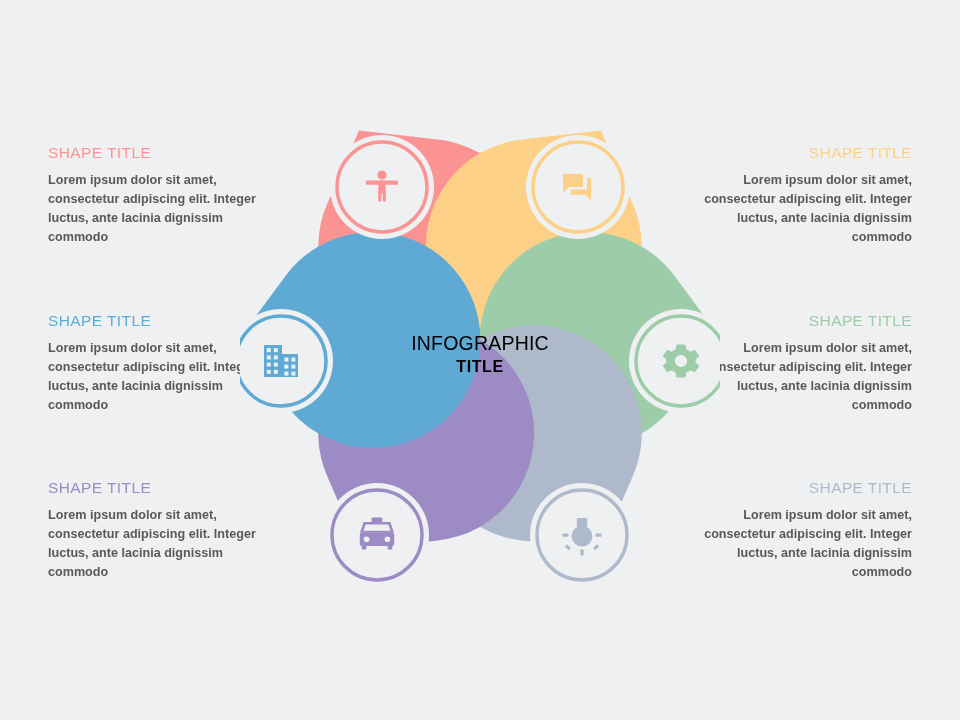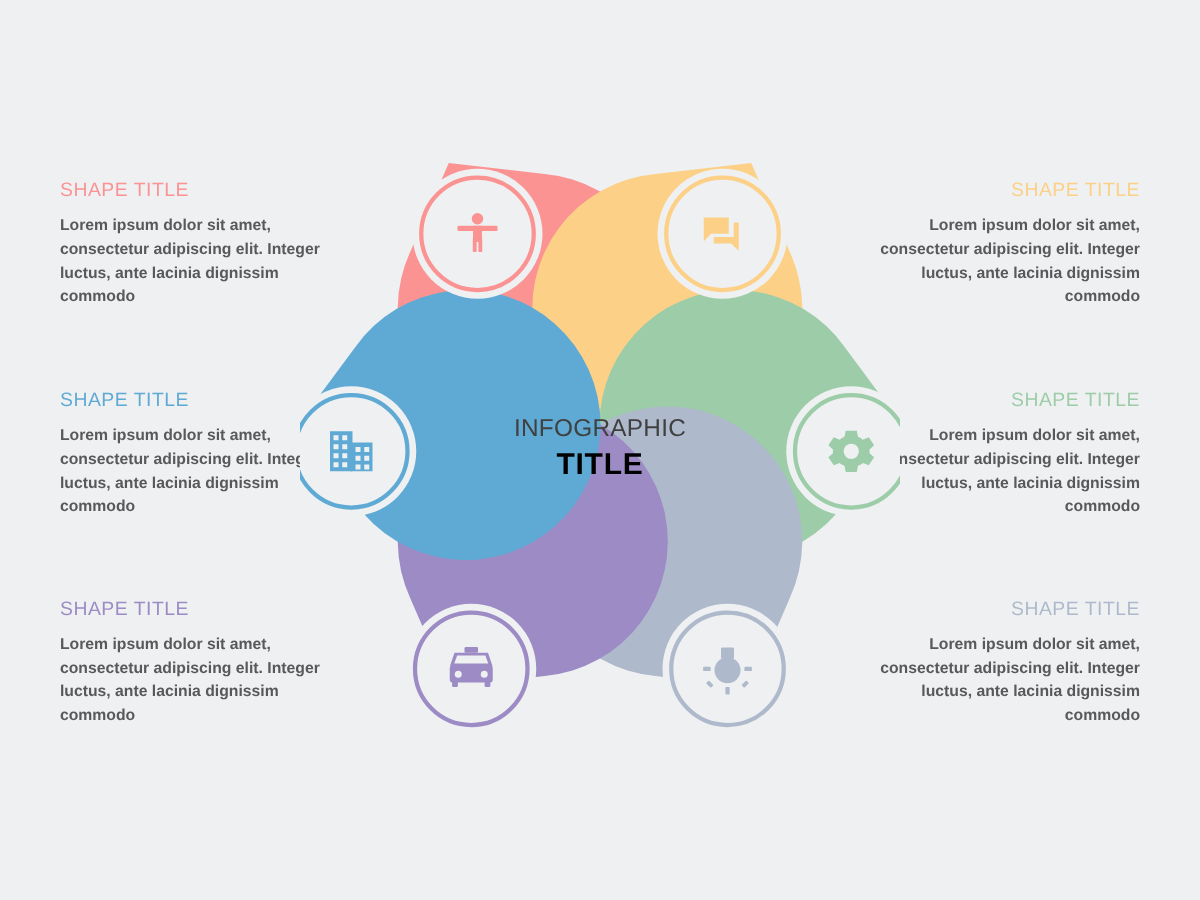--- a/index.html
+++ b/index.html
@@ -70,21 +70,21 @@
   }
   .center-line1 {
     display: block;
     font-size: 19.5px;
     color: #231f20;
     font-weight: 400;
     letter-spacing: 0.2px;
   }
   .center-line2 {
     display: block;
-    font-size: 24px;
+    font-size: 16px;
     color: #000000;
     font-weight: bold;
     letter-spacing: 0.6px;
   }
 </style>
 </head>
 <body style="background: rgb(239, 240, 242);">
 
 <div id="stage">
 
@@ -242,17 +242,17 @@
             <rect x="3.4" y="10.6" width="4" height="4" fill="#eff0f2"></rect>
             <rect x="10.4" y="10.6" width="4" height="4" fill="#eff0f2"></rect>
           </g>
         </g>
 
       </g>
     </svg>
   </div>
 
   <div class="center-title">
-    <span class="center-line1" style="color: #404040;">INFOGRAPHIC</span>
+    <span class="center-line1" style="color: #000000;">INFOGRAPHIC</span>
     <span class="center-line2">TITLE</span>
   </div>
 
 </div>
 
 </body></html>

